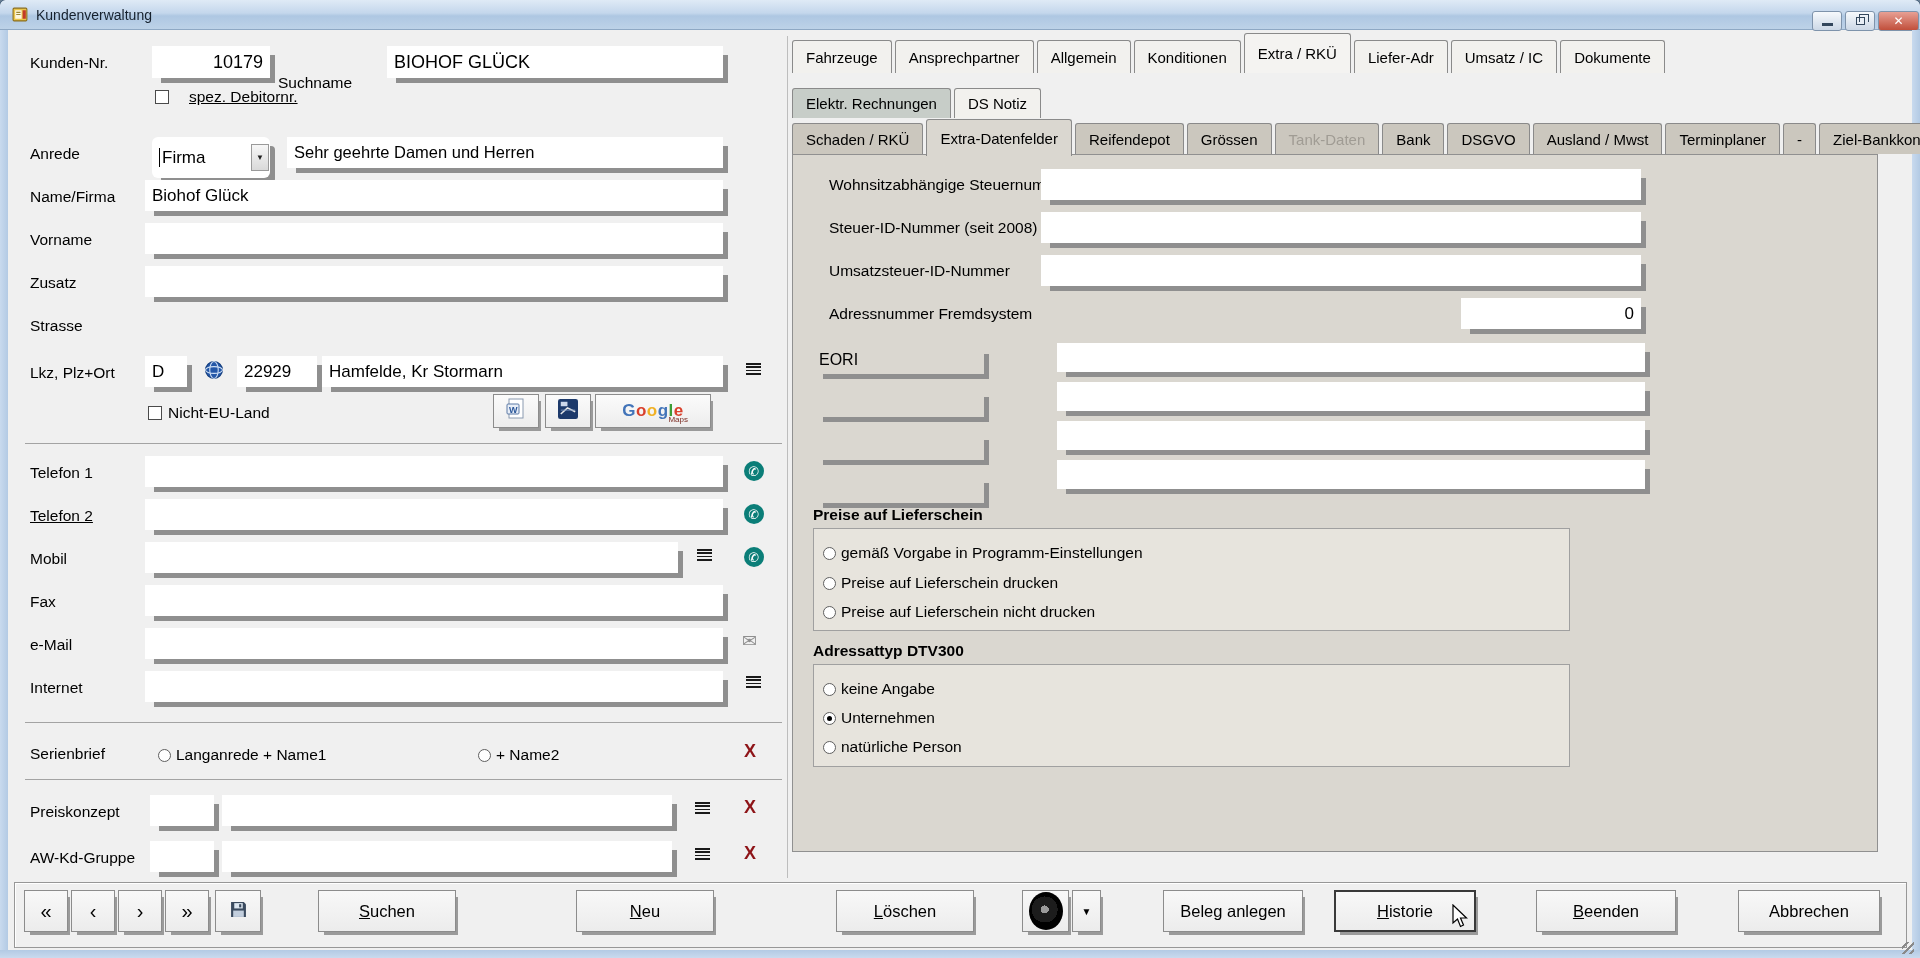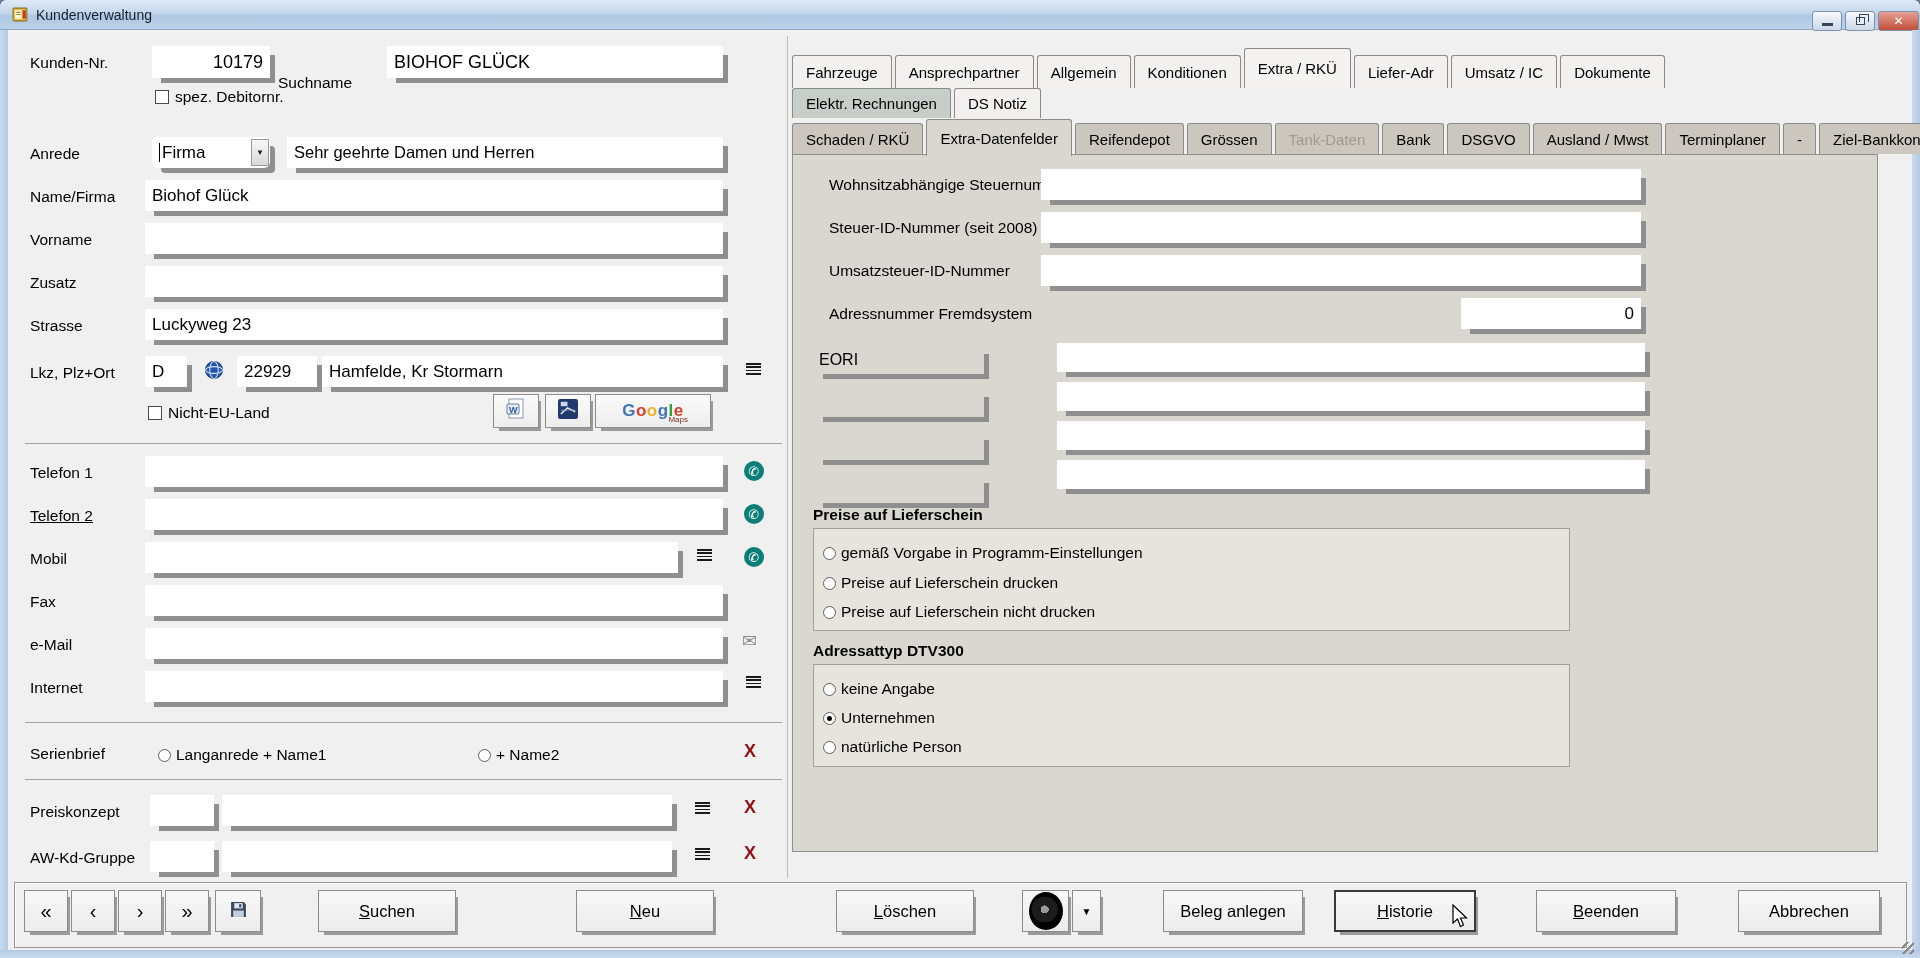--- a/index.html
+++ b/index.html
@@ -105,40 +105,39 @@
   <div class="edge" style="left:1912px;top:30px;width:8px;height:928px;"></div>
   <div class="edge" style="left:0;top:950px;width:1920px;height:8px;background:linear-gradient(#b3cae4,#c9daee);"></div>
 
   <div class="vsep"></div>
 
   <span class="lbl" style="left:30px;top:54px;">Kunden-Nr.</span>
   <div class="fld big right" style="left:152px;top:46px;width:118px;height:32px;">10179</div>
   <span class="lbl" style="left:278px;top:54px;margin-top:20px;">Suchname</span>
   <div class="fld big" style="left:387px;top:46px;width:336px;height:32px;">BIOHOF GLÜCK</div>
   <span class="cb" style="left:155px;top:90px;"></span>
-  <span class="lbl" style="left:175px;top:88px;">spez. Debitornr.</span>
+  <span class="lbl" style="left:189px;top:88px;text-decoration:underline;">spez. Debitornr.</span>
 
   <span class="lbl" style="left:30px;top:145px;">Anrede</span>
-  <div class="fld" style="left:152px;top:137px;width:118px;height:31px;border-radius:6px;">
+  <div class="fld" style="left:152px;top:137px;width:118px;height:41px;border-radius:6px;">
     <span class="caret"></span>
     <span>Firma</span>
     <span class="combo-btn">
         <span>▼</span>
       </span>
   </div>
   <div class="fld" style="left:287px;top:137px;width:436px;height:31px;font-size:16.5px;">Sehr geehrte Damen und Herren</div>
 
   <span class="lbl" style="left:30px;top:188px;">Name/Firma</span>
   <div class="fld" style="left:145px;top:180px;width:578px;height:31px;">Biohof Glück</div>
   <span class="lbl" style="left:30px;top:231px;">Vorname</span>
   <div class="fld" style="left:145px;top:223px;width:578px;height:31px;"></div>
   <span class="lbl" style="left:30px;top:274px;">Zusatz</span>
   <div class="fld" style="left:145px;top:266px;width:578px;height:31px;"></div>
   <span class="lbl" style="left:30px;top:317px;">Strasse</span>
-  <div class="fld" style="left:145px;top:309px;width:578px;height:31px;">Luckyweg 23</div>
 
   <span class="lbl" style="left:30px;top:364px;">Lkz, Plz+Ort</span>
   <div class="fld" style="left:145px;top:356px;width:42px;height:31px;">D</div>
   <span style="position:absolute;left:205px;top:361px;">
     <svg width="18" height="18" viewBox="0 0 17 17">
         <circle cx="8.5" cy="8.5" r="8" fill="#2457a8" stroke="#123b7a"></circle>
         <ellipse cx="8.5" cy="8.5" rx="4" ry="8" fill="none" stroke="#cfe0f5"></ellipse>
         <ellipse cx="8.5" cy="8.5" rx="8" ry="3.2" fill="none" stroke="#cfe0f5"></ellipse>
       </svg>
   </span>
@@ -220,21 +219,21 @@
   <div class="fld" style="left:222px;top:795px;width:450px;height:31px;"></div>
   <span class="lines-ic" style="left:695px;top:802px;"></span>
   <span class="xbtn" style="left:744px;top:797px;">X</span>
 
   <span class="lbl" style="left:30px;top:849px;">AW-Kd-Gruppe</span>
   <div class="fld" style="left:150px;top:841px;width:64px;height:31px;"></div>
   <div class="fld" style="left:222px;top:841px;width:450px;height:31px;"></div>
   <span class="lines-ic" style="left:695px;top:848px;"></span>
   <span class="xbtn" style="left:744px;top:843px;">X</span>
 
-  <div class="tabrow" style="left:792px;top:48px;height:40px;">
+  <div class="tabrow" style="left:792px;top:33px;height:40px;">
     <span class="tab t1">Fahrzeuge</span>
     <span class="tab t1">Ansprechpartner</span>
     <span class="tab t1">Allgemein</span>
     <span class="tab t1">Konditionen</span>
     <span class="tab t1 active">Extra / RKÜ</span>
     <span class="tab t1">Liefer-Adr</span>
     <span class="tab t1">Umsatz / IC</span>
     <span class="tab t1">Dokumente</span>
   </div>
 

